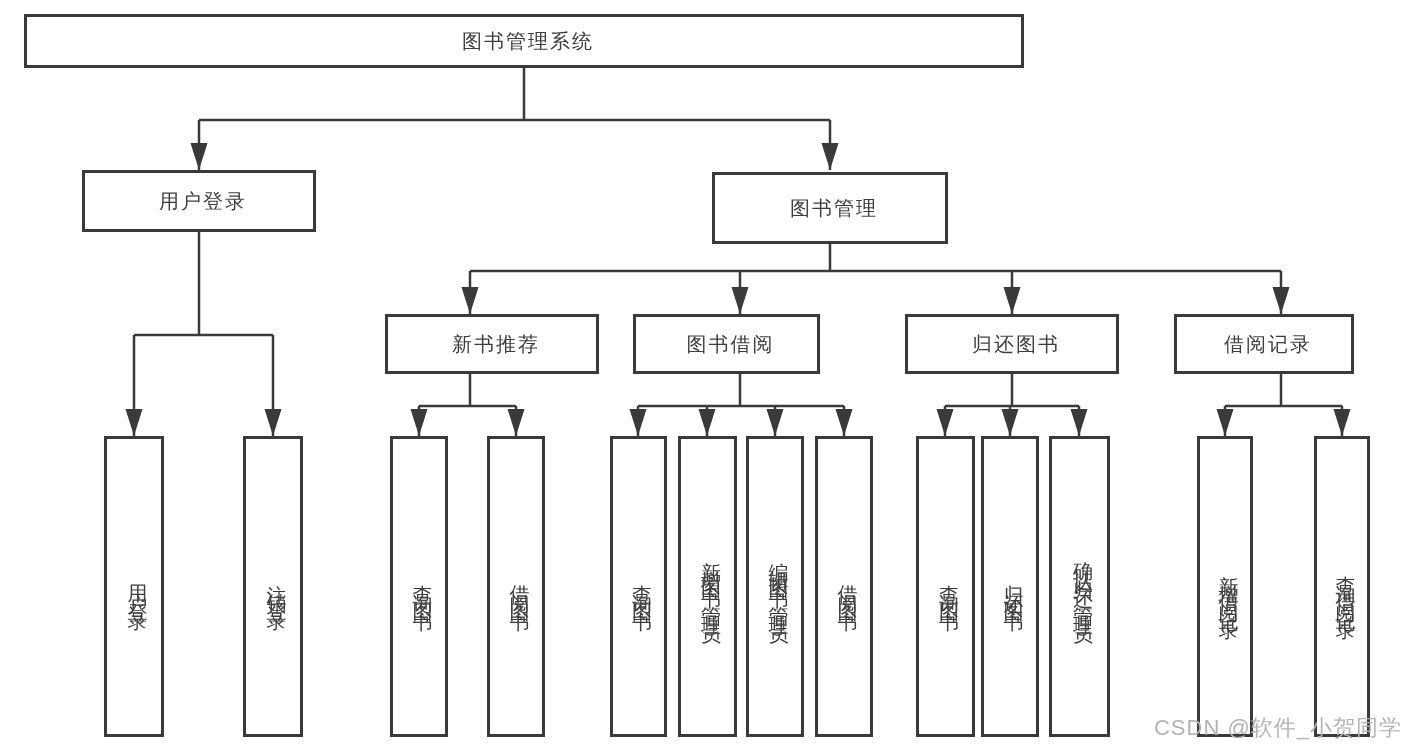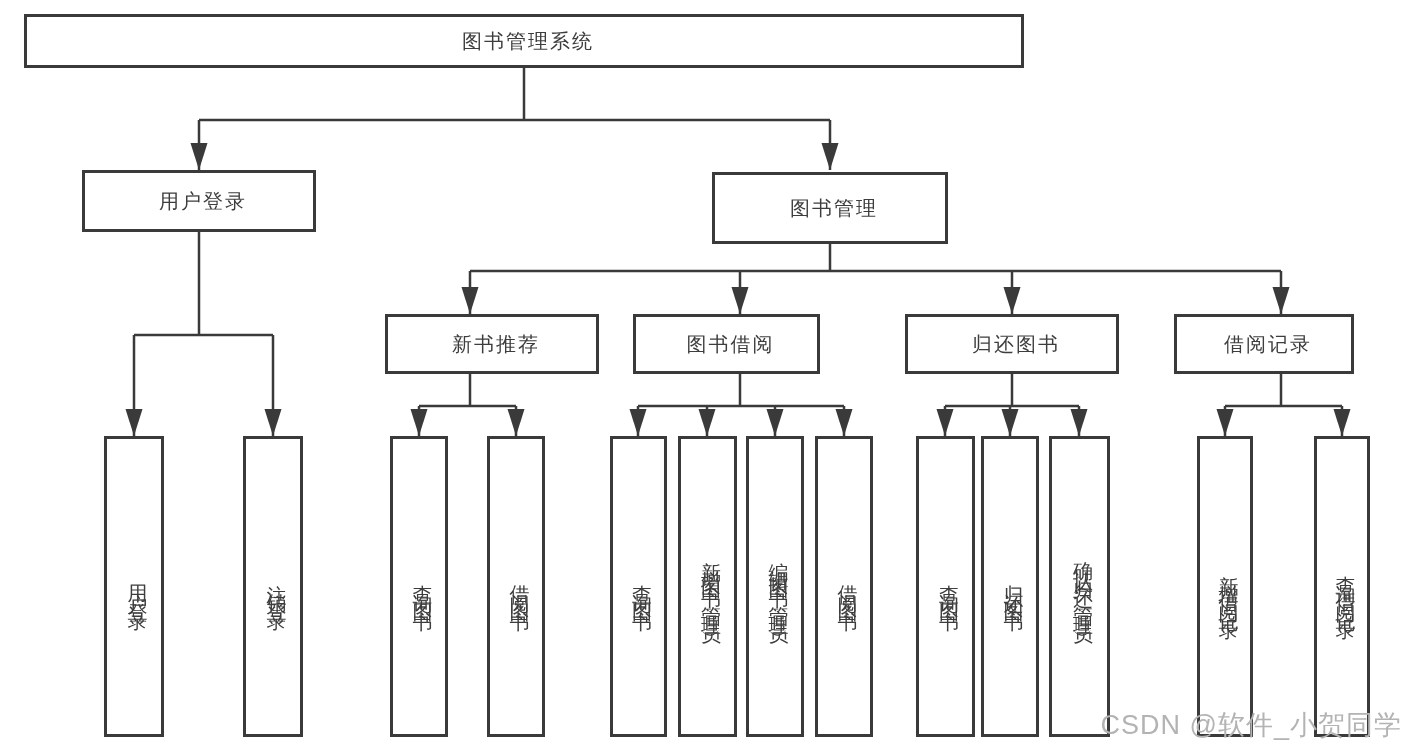--- a/index.html
+++ b/index.html
@@ -66,21 +66,21 @@
   #leaf-c4 { left: 815px;  width: 58px; }
   #leaf-d1 { left: 916px;  width: 59px; }
   #leaf-d2 { left: 981px;  width: 58px; }
   #leaf-d3 { left: 1049px; width: 61px; }
   #leaf-e1 { left: 1197px; width: 56px; }
   #leaf-e2 { left: 1314px; width: 56px; }
   #watermark {
     position: absolute;
     right: 3px;
     bottom: 4px;
-    font-size: 27px;
+    font-size: 22px;
     letter-spacing: 1px;
     color: #b3b3b3;
     z-index: 5;
     white-space: nowrap;
   }
 </style>
 </head>
 <body>
 
 <div id="canvas">

